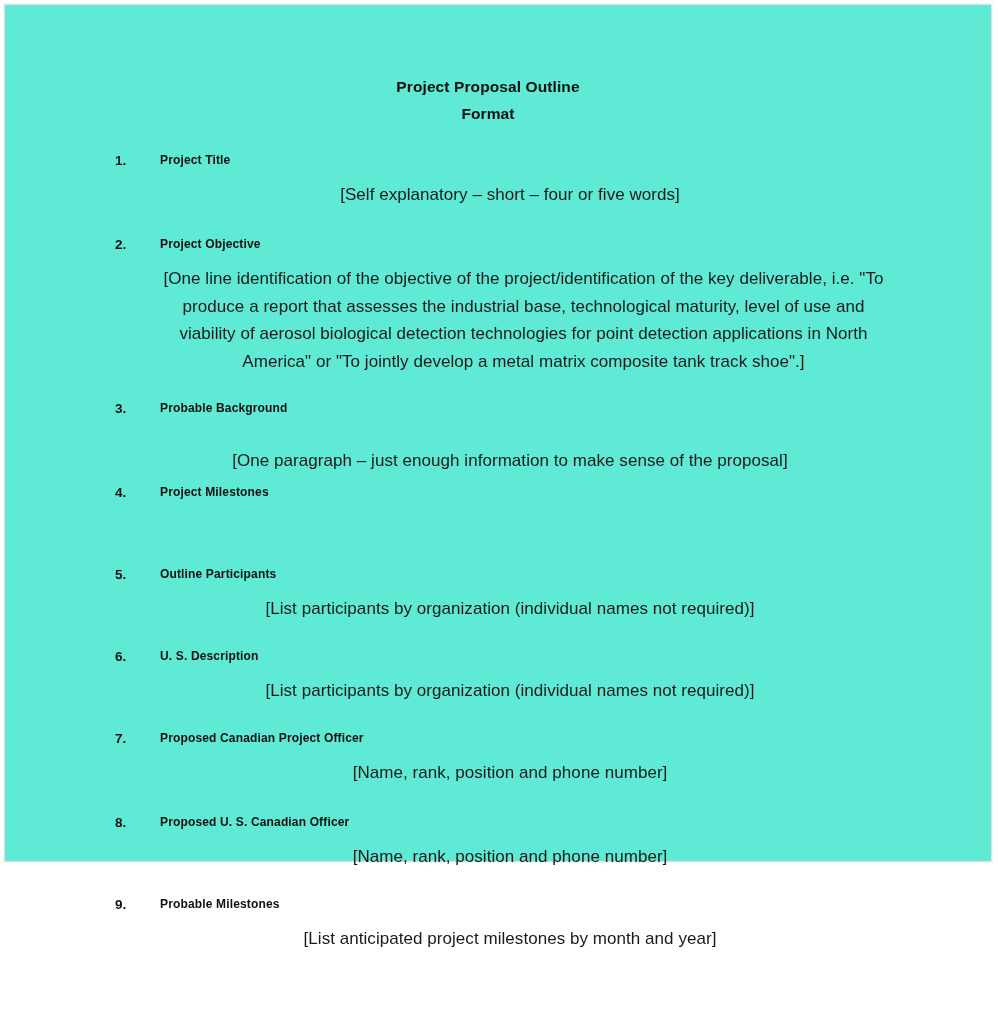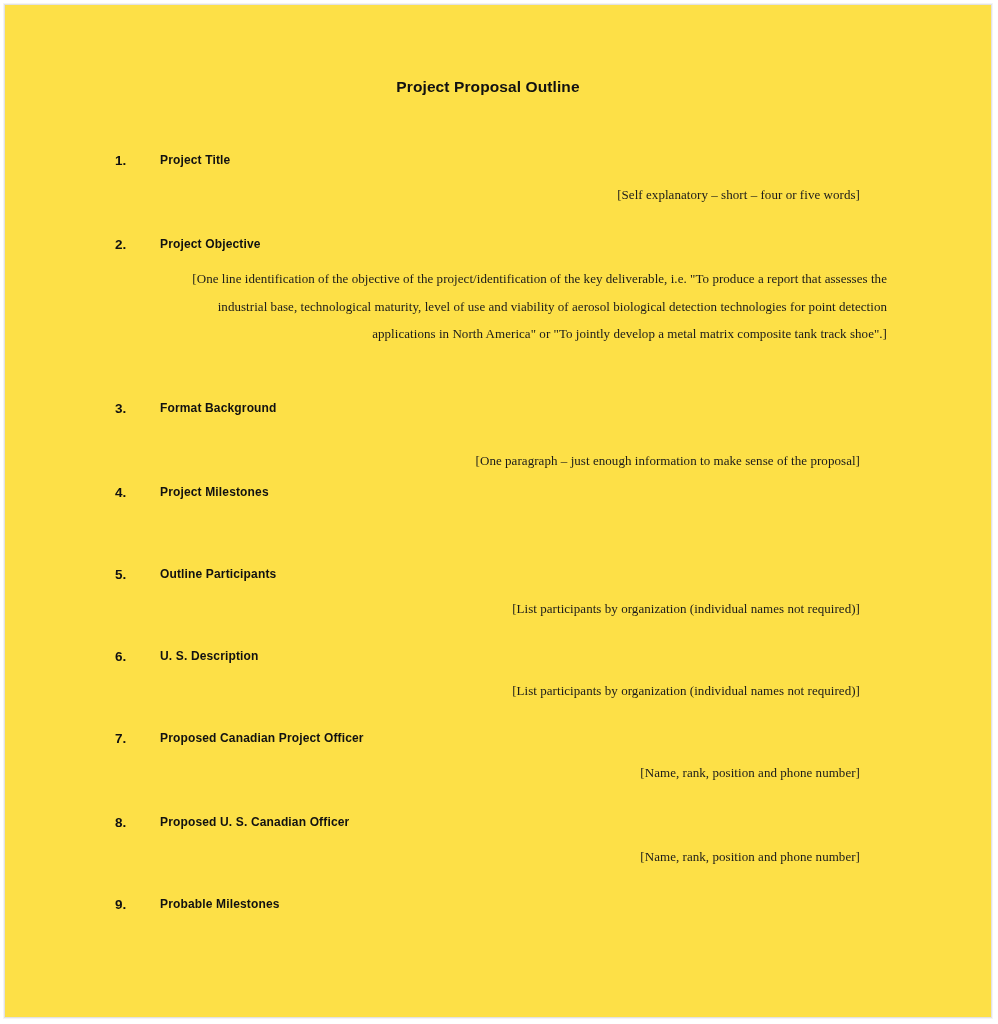--- a/index.html
+++ b/index.html
@@ -12,23 +12,23 @@
     height: 1024px;
     overflow: hidden;
     font-family: "Liberation Sans", sans-serif;
   }
 
   .page-frame {
     position: absolute;
     left: 4px;
     top: 4px;
     width: 988px;
-    height: 1014px;
+    height: 858px;
     box-sizing: border-box;
-    background: #fde047;
+    background: #5eead4;
     border: 1px solid #e2e2e2;
     box-shadow: 0 0 0 1px #f4f4f4;
   }
 
   .doc-body {
     position: absolute;
     left: 0;
     top: 0;
     width: 986px;
     height: 1012px;
@@ -84,59 +84,59 @@
     font-size: 12px;
     font-weight: bold;
     color: #111111;
     letter-spacing: 0.15px;
     white-space: nowrap;
   }
   .item-body {
     position: relative;
     margin-left: 45px;
     margin-top: 6px;
-    font-size: 13px;
+    font-size: 17px;
     font-weight: normal;
     color: #1a1a1a;
     line-height: 27.5px;
     letter-spacing: 0.05px;
-    text-align: right;
+    text-align: center;
     width: 727px;
-    font-family: Liberation Serif, serif;
   }
 </style>
 </head>
 <body>
 
 <div class="page-frame">
   <div class="doc-body">
 
     <div class="title-block">
       <div class="doc-title-line">Project Proposal Outline</div>
+      <div class="doc-title-line">Format</div>
     </div>
 
     <div class="outline" id="outline-list">
         <div class="outline-item" style="top: 148px;">
           <div class="item-heading-row">
             <div class="item-number">1.</div>
             <div class="item-heading">Project Title</div>
           </div>
           <div class="item-body" style="width: 700px;">[Self explanatory – short – four or five words]</div>
         </div>
         <div class="outline-item" style="top: 232px;">
           <div class="item-heading-row">
             <div class="item-number">2.</div>
             <div class="item-heading">Project Objective</div>
           </div>
           <div class="item-body" style="width: 727px;">[One line identification of the objective of the project/identification of the key deliverable,  i.e. "To produce a report that assesses the industrial base, technological maturity, level of use and viability of aerosol biological detection technologies for point detection applications in North America" or "To jointly develop a metal matrix composite tank track shoe".]</div>
         </div>
         <div class="outline-item" style="top: 396px;">
           <div class="item-heading-row">
             <div class="item-number">3.</div>
-            <div class="item-heading">Format Background</div>
+            <div class="item-heading">Probable Background</div>
           </div>
           <div class="item-body" style="width: 700px; margin-top: 24px;">[One paragraph – just enough information to make sense of the proposal]</div>
         </div>
         <div class="outline-item" style="top: 480px;">
           <div class="item-heading-row">
             <div class="item-number">4.</div>
             <div class="item-heading">Project Milestones</div>
           </div>
         </div>
         <div class="outline-item" style="top: 562px;">
@@ -165,17 +165,18 @@
             <div class="item-number">8.</div>
             <div class="item-heading">Proposed U. S. Canadian Officer</div>
           </div>
           <div class="item-body" style="width: 700px;">[Name, rank, position and phone number]</div>
         </div>
         <div class="outline-item" style="top: 892px;">
           <div class="item-heading-row">
             <div class="item-number">9.</div>
             <div class="item-heading">Probable Milestones</div>
           </div>
+          <div class="item-body" style="width: 700px;">[List anticipated project milestones by month and year]</div>
         </div>
       </div>
 
   </div>
 </div>
 
 </body></html>

